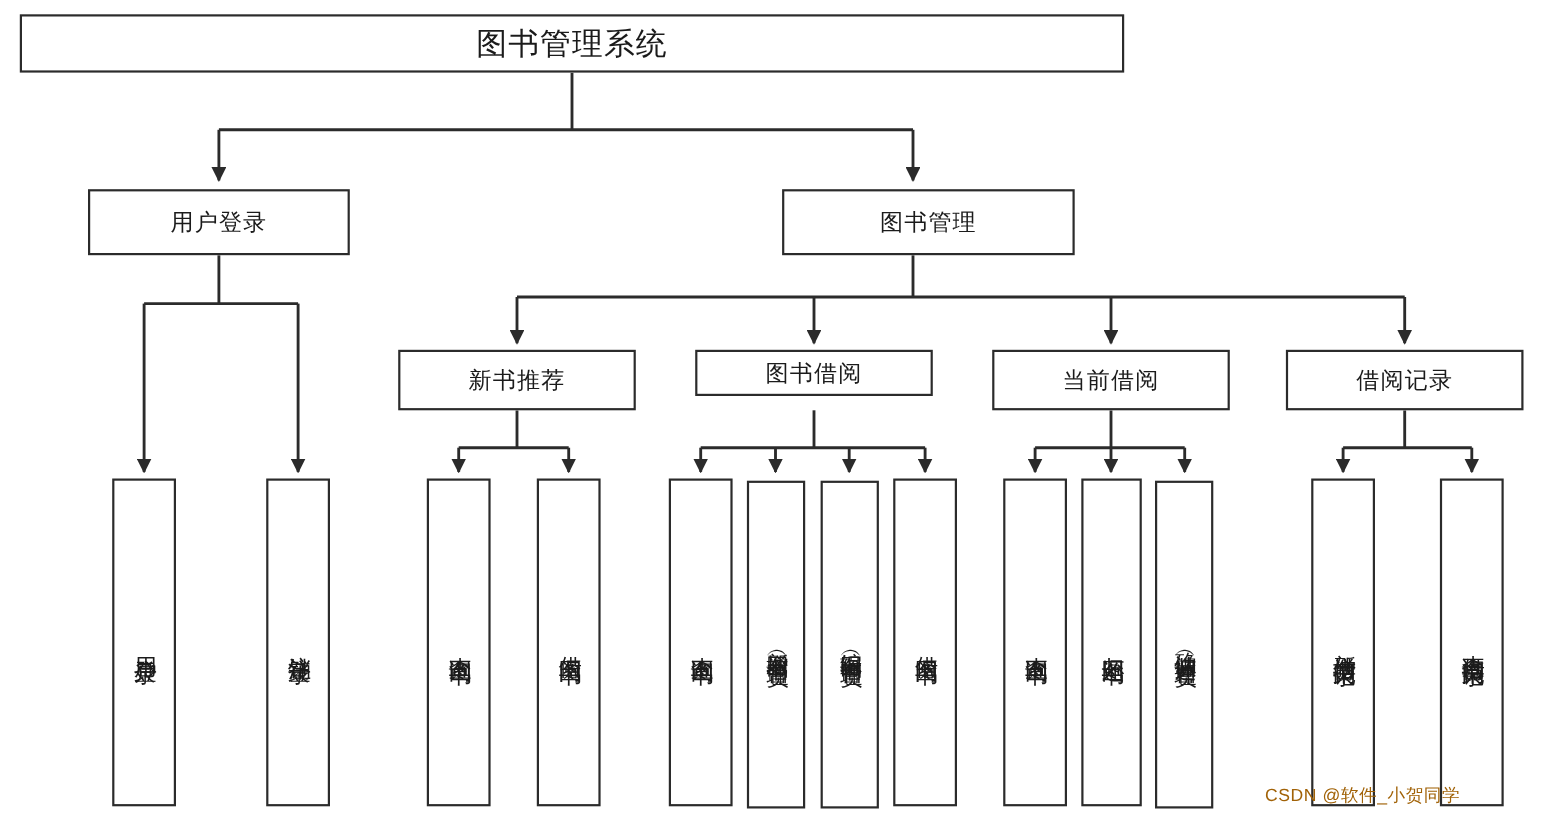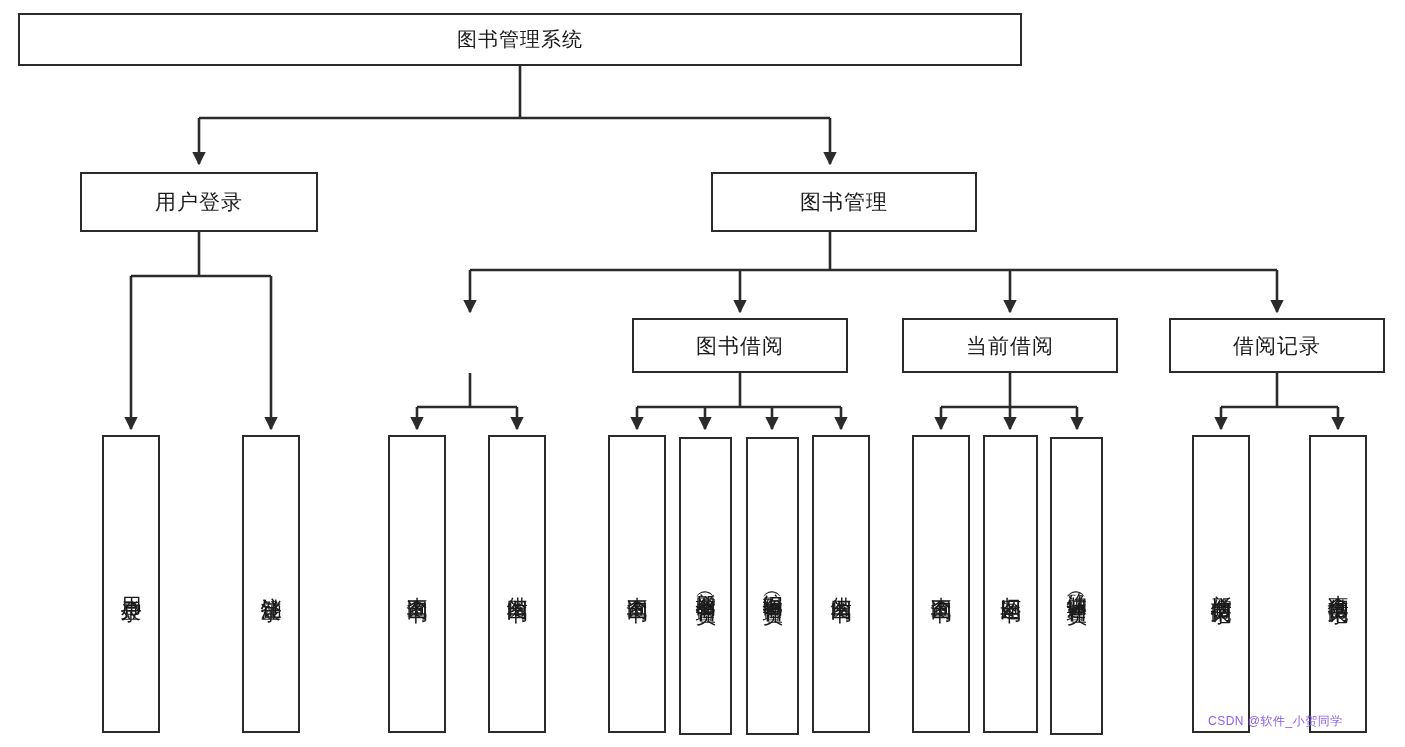--- a/index.html
+++ b/index.html
@@ -19,43 +19,43 @@
     display:flex;
     align-items:center;
     justify-content:center;
     color:#1b1b1b;
     z-index:3;
   }
   .node.horiz{
     font-size:21px;
     letter-spacing:1px;
   }
-  .node.root{font-size:20px;}
+  .node.root{font-size:28px;}
   .node.vert{
     font-size:21px;
     writing-mode:vertical-rl;
     text-orientation:upright;
     align-items:center;
     justify-content:center;
     line-height:1.08;
     letter-spacing:2px;
     padding-top:2px;
     padding-bottom:2px;
   }
   .node.vert .label{
     writing-mode:vertical-rl;
     text-orientation:upright;
     white-space:nowrap;
   }
   svg#wires{position:absolute;left:0;top:0;width:1405px;height:747px;z-index:1;}
   #watermark{
     position:absolute;
-    left:1208px;top:713px;
-    font-size:12px;
-    color:#8b5cf6;
+    left:1150px;top:713px;
+    font-size:16px;
+    color:#a16207;
     white-space:nowrap;
     z-index:5;
     letter-spacing:0.5px;
   }
 </style>
 </head>
 <body>
 
 <div id="diagram">
 
@@ -115,22 +115,25 @@
   </div>
 
   <div class="node horiz" style="left:80px;top:172px;width:238px;height:60px;">
     <span class="label">用户登录</span>
   </div>
 
   <div class="node horiz" style="left:711px;top:172px;width:266px;height:60px;">
     <span class="label">图书管理</span>
   </div>
 
+  <div class="node horiz" style="left:362px;top:318px;width:216px;height:55px;">
+    <span class="label">新书推荐</span>
+  </div>
 
-  <div class="node horiz" style="left:632px;top:318px;width:216px;height:55px;">
+  <div class="node horiz" style="left:632px;top:318px;width:216px;height:42px;">
     <span class="label">图书借阅</span>
   </div>
 
   <div class="node horiz" style="left:1169px;top:318px;width:216px;height:55px;">
     <span class="label">借阅记录</span>
   </div>
 
   <div class="node horiz" style="left:902px;top:318px;width:216px;height:55px;">
     <span class="label">当前借阅</span>
   </div>

